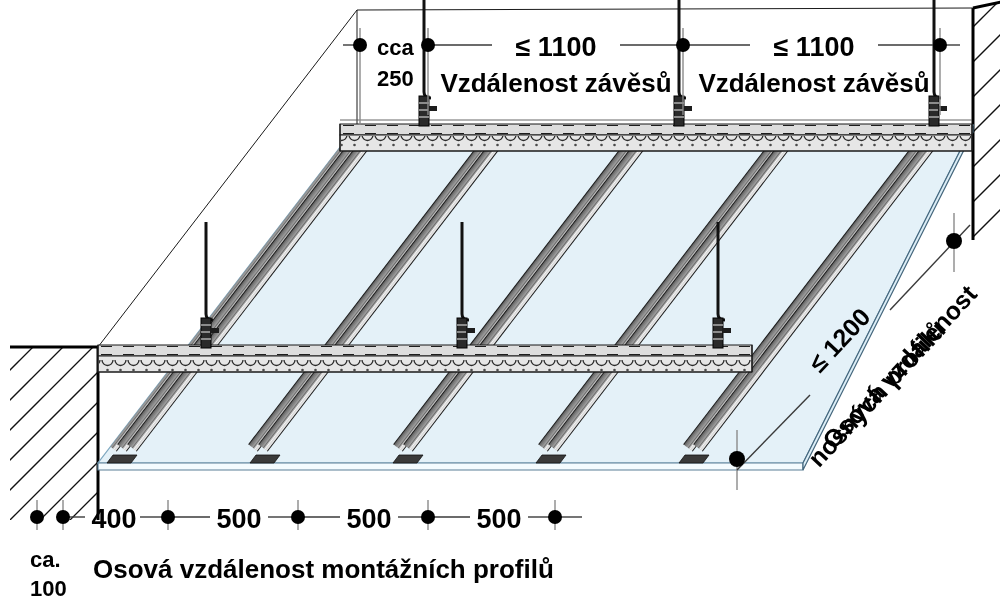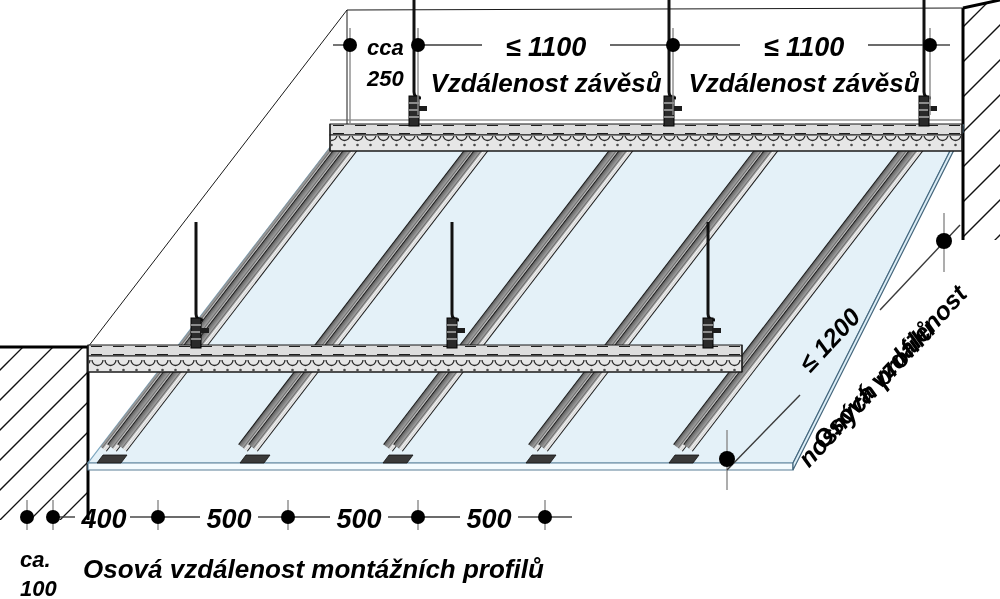--- a/index.html
+++ b/index.html
@@ -9,24 +9,23 @@
   }
   body {
     width: 1000px;
     height: 599px;
     position: relative;
     overflow: hidden;
     font-family: "Liberation Sans", sans-serif;
   }
   #stage {
     position: absolute;
-    left: 0; top: 0;
+    left: 10px; top: 0;
     width: 988px;
     height: 599px;
-    font-style: italic;
   }
   svg#drawing {
     display: block;
     width: 1000px;
     height: 599px;
   }
   .dimtext {
     font-family: "Liberation Sans", sans-serif;
     font-weight: bold;
     fill: #000000;

